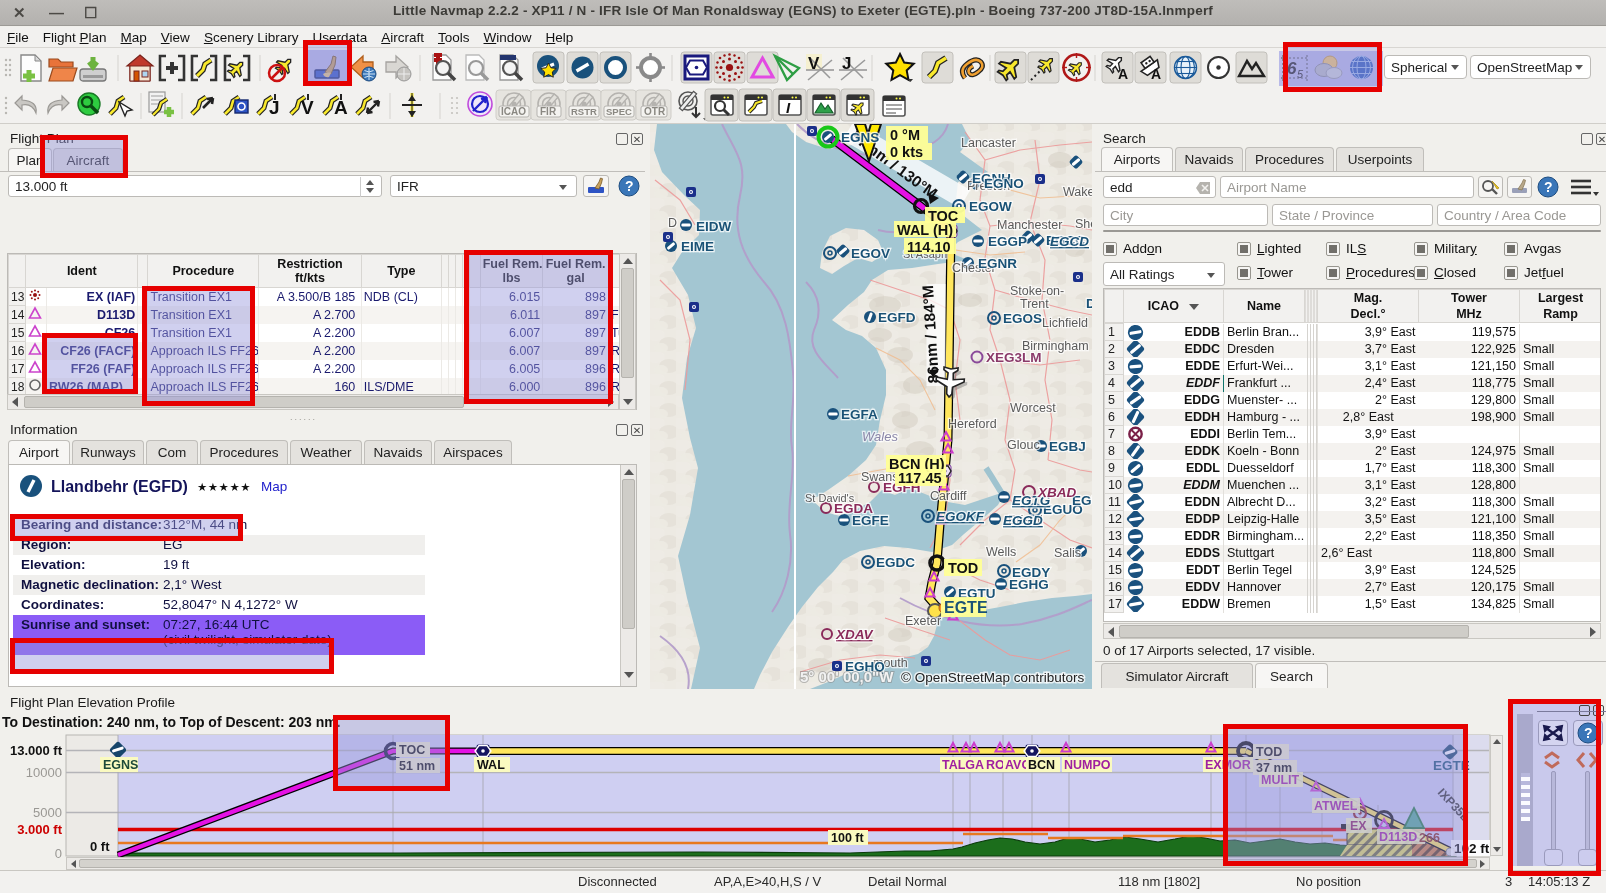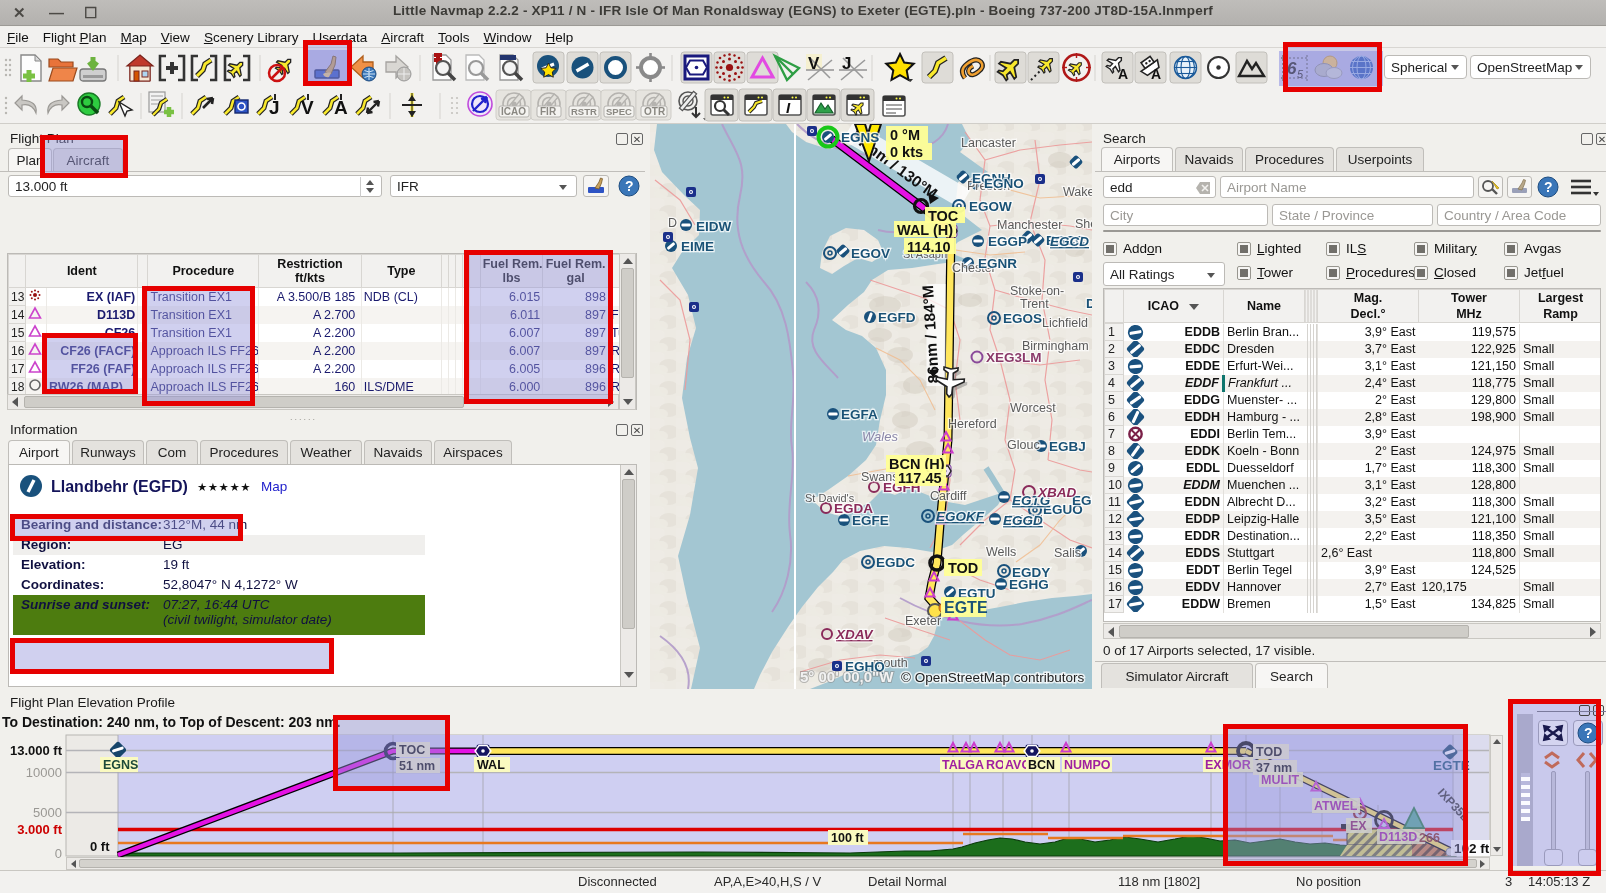--- a/index.html
+++ b/index.html
@@ -842,22 +842,23 @@
         <circle cx="12" cy="12" r="11" fill="#19517c"></circle>
         <path d="M9 18 l6 -12" stroke="#fff" stroke-width="3.4"></path>
       </svg>
     <div class="abs" style="left:42px;top:13px;font-size:16px;font-weight:bold;color:#14145a;">Llandbehr (EGFD)</div>
     <div class="abs" style="left:188px;top:15px;font-size:11.5px;letter-spacing:0.5px;color:#111;">★★★★★</div>
     <div class="abs" style="left:252px;top:14px;font-size:13.5px;color:#2222cc;">Map</div>
     <div class="abs" style="left:4px;top:50px;width:412px;font-size:13.5px;color:#101040;">
       <div style="height:20px;padding:2px 0 0 8px;background:#fff;"><b>Bearing and distance:</b><span style="position:absolute;left:150px;">312°M, 44 nm</span></div>
       <div style="height:20px;padding:2px 0 0 8px;background:#f0efed;"><b>Region:</b><span style="position:absolute;left:150px;">EG</span></div>
       <div style="height:20px;padding:2px 0 0 8px;background:#fff;"><b>Elevation:</b><span style="position:absolute;left:150px;">19 ft</span></div>
+      <div style="height:20px;padding:2px 0 0 8px;background:#f0efed;"><b>Magnetic declination:</b><span style="position:absolute;left:150px;">2,1° West</span></div>
       <div style="height:20px;padding:2px 0 0 8px;background:#fff;"><b>Coordinates:</b><span style="position:absolute;left:150px;">52,8047° N 4,1272° W</span></div>
-      <div style="height:40px;padding:2px 0 0 8px;background:#4d7c0f;font-style:italic;"><b>Sunrise and sunset:</b><span style="position:absolute;left:150px;">07:27, 16:44 UTC<br>(civil twilight, simulator date)</span></div>
+      <div style="height:40px;padding:2px 0 0 8px;background:#8b5cf6;"><b>Sunrise and sunset:</b><span style="position:absolute;left:150px;">07:27, 16:44 UTC<br>(civil twilight, simulator date)</span></div>
     </div>
   </div>
   <div class="abs" style="left:620px;top:47px;width:16px;height:221px;background:#eceae7;border-left:1px solid #c9c7c2;">
     <div class="abs" style="left:3px;top:4px;width:0;height:0;border-left:5px solid transparent;border-right:5px solid transparent;border-bottom:6px solid #555;"></div>
     <div class="abs" style="left:1px;top:14px;width:13px;height:150px;background:#cfcdc8;border:1px solid #b5b3ae;border-radius:2px;"></div>
     <div class="abs" style="left:3px;top:207px;width:0;height:0;border-left:5px solid transparent;border-right:5px solid transparent;border-top:6px solid #555;"></div>
   </div>
 </div>
 <div id="map">
 <svg width="442" height="565" viewBox="650 124 442 565">
@@ -1353,21 +1354,21 @@
                 <svg width="19" height="16" viewBox="0 1.5 19 16" style="vertical-align:middle;">
                   <g transform="rotate(45 9.5 9.5)">
                     <rect x="2.6" y="2.6" width="13.8" height="13.8" rx="3" fill="#1a517e"></rect>
                   </g>
                   <g transform="rotate(-40 9.5 9.5)">
                     <rect x="3" y="7.9" width="13" height="3.2" rx="1.4" fill="#fff"></rect>
                   </g>
                 </svg>
               </td>
               <td style="text-align:right;font-weight:bold; font-style:italic;">EDDF</td>
-              <td style="border-left:3px solid #0f766e;font-style:italic;">Frankfurt ...</td>
+              <td style="border-left:1px solid #0f766e;">Frankfurt ...</td>
               <td style="padding:0;background:repeating-linear-gradient(90deg,#f4f2ef 0 2px,#d5d3cf 2px 3px);"></td>
               <td style="text-align:right;border-left:1px solid #e2e0dc;">2,4° East</td>
               <td style="text-align:right;">118,775</td>
               <td style="border-left:1px solid #e2e0dc;">Small</td>
             </tr>
 <tr style="height:16px;background:#fff;">
               <td class="rn">5</td>
               <td style="padding:0;text-align:center;">
                 <svg width="19" height="16" viewBox="0 1.5 19 16" style="vertical-align:middle;">
                   <g transform="rotate(45 9.5 9.5)">
@@ -1393,21 +1394,21 @@
                     <rect x="2.6" y="2.6" width="13.8" height="13.8" rx="3" fill="#1a517e"></rect>
                   </g>
                   <g transform="rotate(-65 9.5 9.5)">
                     <rect x="3" y="7.9" width="13" height="3.2" rx="1.4" fill="#fff"></rect>
                   </g>
                 </svg>
               </td>
               <td style="text-align:right;font-weight:bold;">EDDH</td>
               <td style="border-left:1px solid #e2e0dc;">Hamburg - ...</td>
               <td style="padding:0;background:repeating-linear-gradient(90deg,#f4f2ef 0 2px,#d5d3cf 2px 3px);"></td>
-              <td style="text-align:right;border-left:1px solid #e2e0dc;">2,8° East</td>
+              <td style="text-align:center;border-left:1px solid #e2e0dc;">2,8° East</td>
               <td style="text-align:right;">198,900</td>
               <td style="border-left:1px solid #e2e0dc;">Small</td>
             </tr>
 <tr style="height:16px;background:#fff;">
               <td class="rn">7</td>
               <td style="padding:0;text-align:center;">
                 <svg width="17" height="16" viewBox="0 0.5 17 16" style="vertical-align:middle;">
                   <circle cx="8.5" cy="8.5" r="6.2" fill="none" stroke="#7a2048" stroke-width="2.4"></circle>
                   <path d="M4.5 4.5 l8 8 M12.5 4.5 l-8 8" stroke="#7a2048" stroke-width="1.8"></path>
                 </svg>
@@ -1514,21 +1515,21 @@
               <td class="rn">13</td>
               <td style="padding:0;text-align:center;">
                 <svg width="17" height="16" style="vertical-align:middle;">
                   <g transform="rotate(-5 8.5 8.5)">
                     <circle cx="8.5" cy="8.5" r="7.6" fill="#1a517e"></circle>
                     <rect x="2.5" y="6.9" width="12" height="3.2" rx="1.4" fill="#fff"></rect>
                   </g>
                 </svg>
               </td>
               <td style="text-align:right;font-weight:bold;">EDDR</td>
-              <td style="border-left:1px solid #e2e0dc;">Destination...</td>
+              <td style="border-left:1px solid #e2e0dc;">Birmingham...</td>
               <td style="padding:0;background:repeating-linear-gradient(90deg,#fff 0 2px,#d5d3cf 2px 3px);"></td>
               <td style="text-align:right;border-left:1px solid #e2e0dc;">2,2° East</td>
               <td style="text-align:right;">118,350</td>
               <td style="border-left:1px solid #e2e0dc;">Small</td>
             </tr>
 <tr style="height:16px;background:#f4f2ef;">
               <td class="rn">14</td>
               <td style="padding:0;text-align:center;">
                 <svg width="19" height="16" viewBox="0 1.5 19 16" style="vertical-align:middle;">
                   <g transform="rotate(45 9.5 9.5)">
@@ -1570,21 +1571,21 @@
                   <g transform="rotate(-5 8.5 8.5)">
                     <circle cx="8.5" cy="8.5" r="7.6" fill="#1a517e"></circle>
                     <rect x="2.5" y="6.9" width="12" height="3.2" rx="1.4" fill="#fff"></rect>
                   </g>
                 </svg>
               </td>
               <td style="text-align:right;font-weight:bold;">EDDV</td>
               <td style="border-left:1px solid #e2e0dc;">Hannover</td>
               <td style="padding:0;background:repeating-linear-gradient(90deg,#f4f2ef 0 2px,#d5d3cf 2px 3px);"></td>
               <td style="text-align:right;border-left:1px solid #e2e0dc;">2,7° East</td>
-              <td style="">120,175</td>
+              <td style="text-align:right;">120,175</td>
               <td style="border-left:1px solid #e2e0dc;">Small</td>
             </tr>
 <tr style="height:16px;background:#fff;">
               <td class="rn">17</td>
               <td style="padding:0;text-align:center;">
                 <svg width="19" height="16" viewBox="0 1.5 19 16" style="vertical-align:middle;">
                   <g transform="rotate(45 9.5 9.5)">
                     <rect x="2.6" y="2.6" width="13.8" height="13.8" rx="3" fill="#1a517e"></rect>
                   </g>
                   <g transform="rotate(-10 9.5 9.5)">

